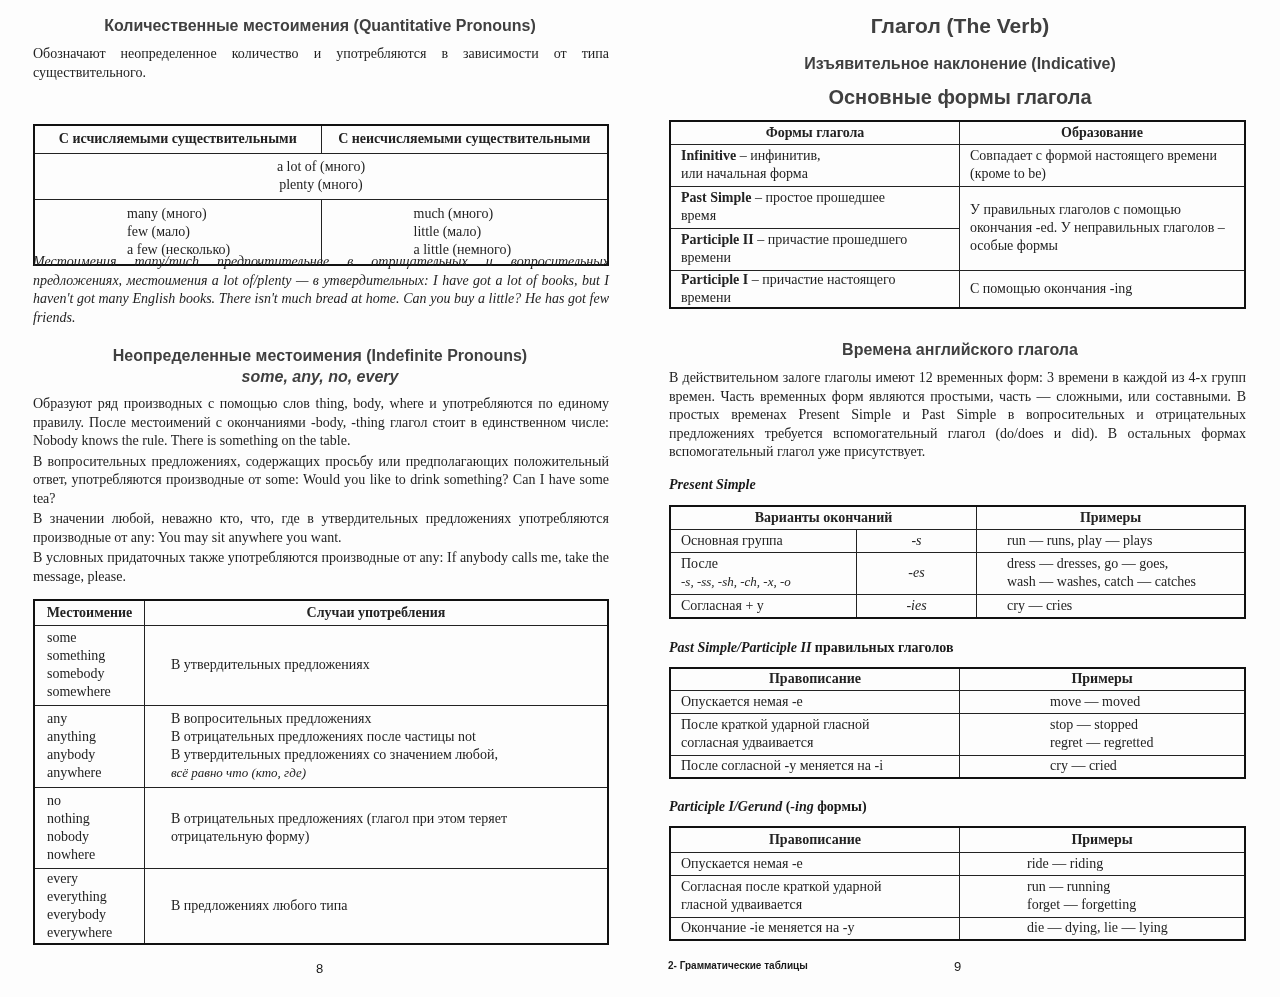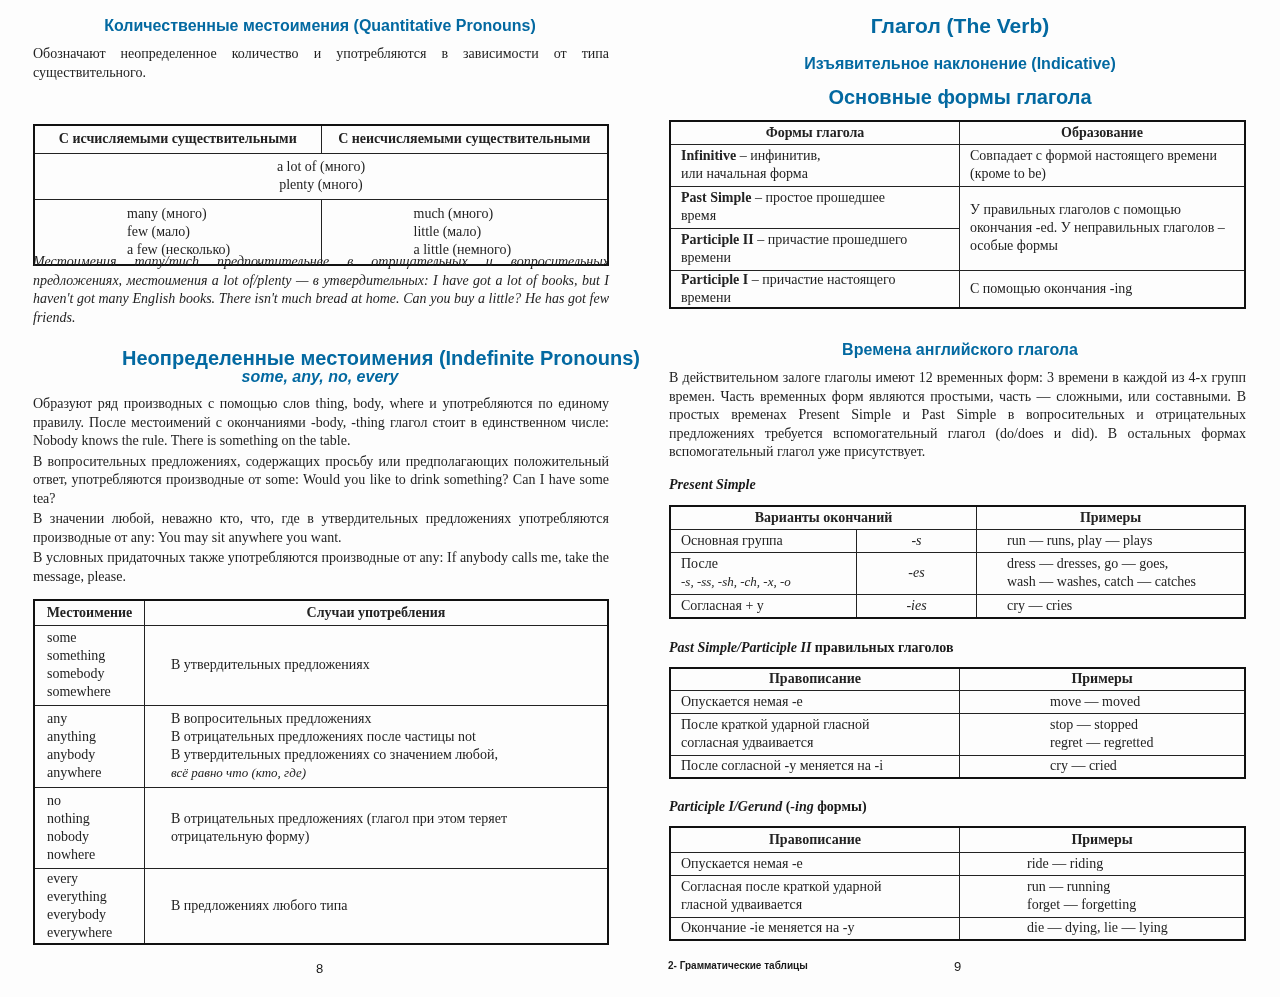--- a/index.html
+++ b/index.html
@@ -3,21 +3,21 @@
 <meta charset="utf-8">
 <style>
   html, body { margin:0; padding:0; }
   body {
     width:1280px; height:997px; background:#fdfdfd; position:relative; overflow:hidden;
     font-family:"Liberation Serif", serif; color:#1a1a1a;
   }
   .page { position:absolute; top:0; height:997px; }
   .left { left:0; width:640px; }
   .right { left:640px; width:640px; }
-  .h-sans { font-family:"Liberation Sans", sans-serif; font-weight:bold; text-align:center; position:absolute; left:0; right:0; color:#0369a1; }
+  .h-sans { font-family:"Liberation Sans", sans-serif; font-weight:bold; text-align:center; position:absolute; left:0; right:0; color:#404040; }
   .para { position:absolute; font-size:14px; line-height:18.5px; text-align:justify; color:#222; }
   table { border-collapse:collapse; position:absolute; font-size:14px; color:#222; }
   td, th { border:1.5px solid #222; vertical-align:middle; padding:0 10px; line-height:18px; }
   th { font-weight:bold; text-align:center; font-size:14px; }
   .outer { border:2px solid #111; }
   .center { text-align:center; }
   .pno { position:absolute; font-family:"Liberation Sans", sans-serif; font-size:13px; }
   .footer-label { position:absolute; font-family:"Liberation Sans", sans-serif; font-weight:bold; font-size:10px; }
   .sub-label { position:absolute; font-size:14px; font-style:italic; font-weight:bold; }
   .line { display:block; }
@@ -53,21 +53,21 @@
         <span class="line">much (много)</span>
         <span class="line">little (мало)</span>
         <span class="line">a little (немного)</span>
       </td>
     </tr>
   </tbody>
     </table>
 
   <div class="para" style="left:33px;top:253px;width:576px;font-style:italic;">Местоимения many/much предпочтительнее в отрицательных и вопросительных предложениях, местоимения a lot of/plenty — в утвердительных: I have got a lot of books, but I haven't got many English books. There isn't much bread at home. Can you buy a little? He has got few friends.</div>
 
-  <div class="h-sans" style="top:347px;font-size:20px;text-align:right;">Неопределенные местоимения (Indefinite Pronouns)</div>
+  <div class="h-sans" style="top:347px;font-size:16px;">Неопределенные местоимения (Indefinite Pronouns)</div>
   <div class="h-sans" style="top:368px;font-size:16px;font-style:italic;">some, any, no, every</div>
 
   <div class="para" style="left:33px;top:395px;width:576px;">
     <div style="margin-bottom:2px;">Образуют ряд производных с помощью слов thing, body, where и употребляются по единому правилу. После местоимений с окончаниями -body, -thing глагол стоит в единственном числе: Nobody knows the rule. There is something on the table.</div>
     <div style="margin-bottom:2px;">В вопросительных предложениях, содержащих просьбу или предполагающих положительный ответ, употребляются производные от some: Would you like to drink something? Can I have some tea?</div>
     <div style="margin-bottom:2px;">В значении любой, неважно кто, что, где в утвердительных предложениях употребляются производные от any: You may sit anywhere you want.</div>
     <div>В условных придаточных также употребляются производные от any: If anybody calls me, take the message, please.</div>
   </div>
 
   <table class="outer" style="left:33px;top:599px;width:576px;">

